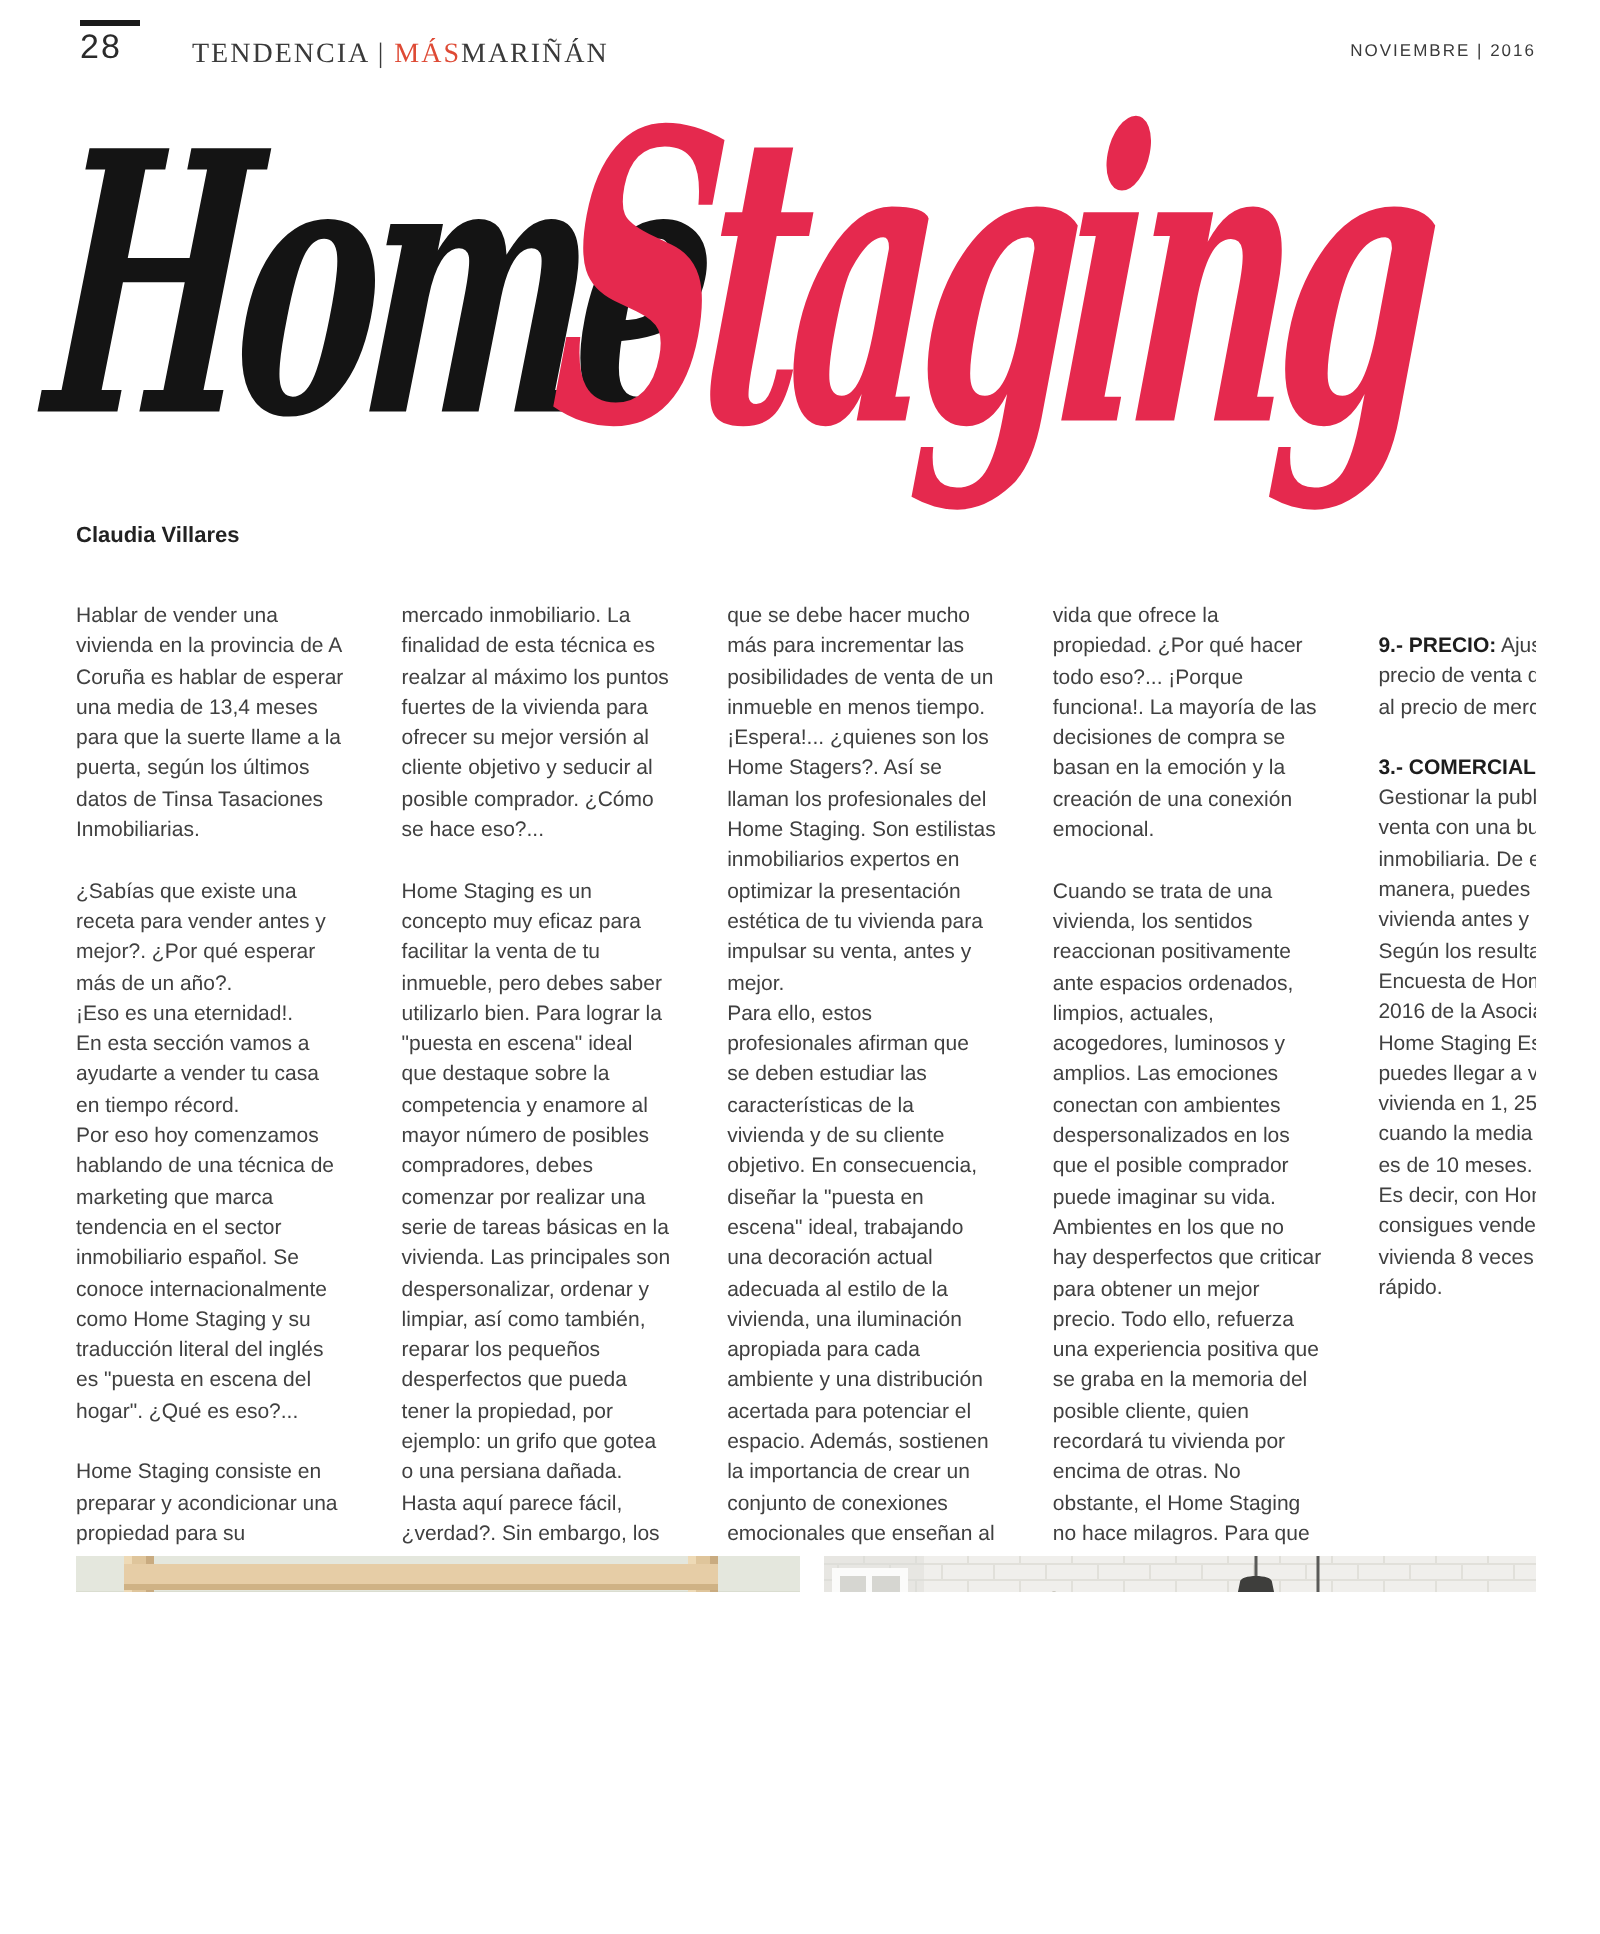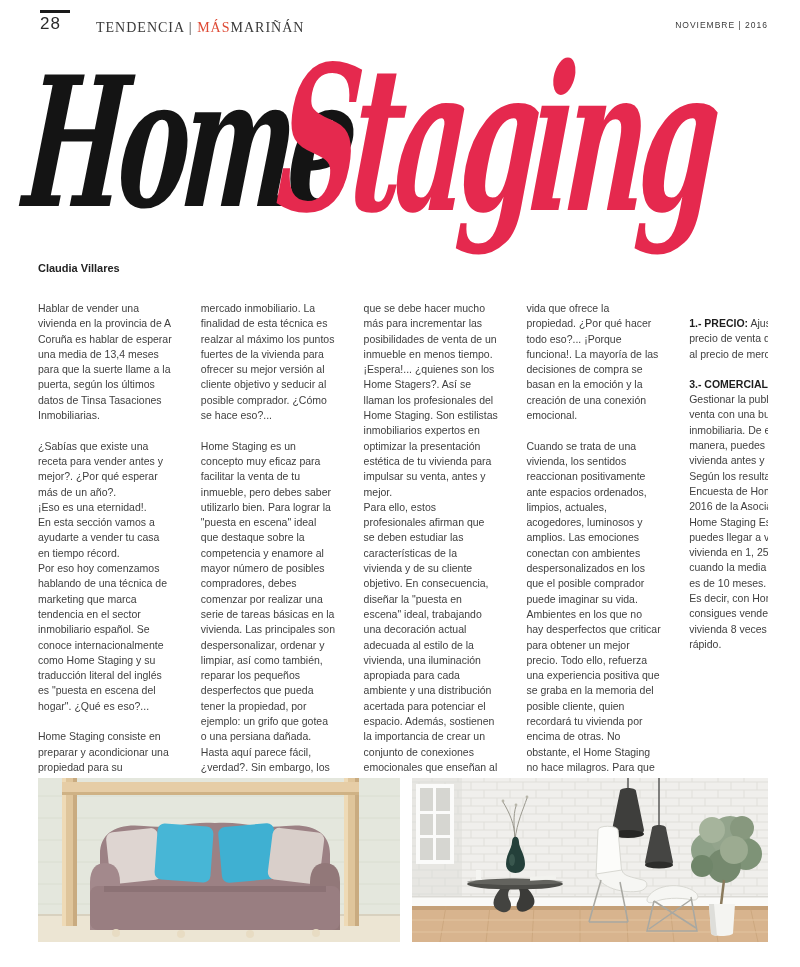--- a/index.html
+++ b/index.html
@@ -1,17 +1,17 @@
 <!DOCTYPE html>
 <html><head>
 <meta charset="utf-8">
 <style>
   html,body{margin:0;padding:0;background:#ffffff;}
   .page{
-    position:relative;width:800px;height:967px;background:#ffffff;overflow:hidden;
+    position:relative;width:800px;height:796px;background:#ffffff;overflow:hidden;
     font-family:"Liberation Sans",sans-serif;color:#3f3f3f;
   }
   
   .mast-bar{position:absolute;left:40px;top:10px;width:30px;height:3px;background:#1a1a1a;}
   .page-num{position:absolute;left:40px;top:14px;font-size:17px;color:#2b2b2b;letter-spacing:1px;}
   .mast-section{position:absolute;left:96px;top:20px;font-size:14px;letter-spacing:1px;color:#3a3a3a;font-family:Liberation Serif, serif;}
   .mast-issue{position:absolute;right:32px;top:20px;font-size:8.5px;letter-spacing:1px;color:#3a3a3a;}
   .brand-accent{color:#de4a35;}
   
   .title-word{position:absolute;font-family:"DejaVu Serif",serif;font-style:italic;font-weight:bold;white-space:nowrap;transform-origin:top left;line-height:1;}
@@ -56,21 +56,21 @@
 Home Staging consiste en preparar y acondicionar una propiedad para su comercialización en el</div>
     <div class="col col-text">mercado inmobiliario. La finalidad de esta técnica es realzar al máximo los puntos fuertes de la vivienda para ofrecer su mejor versión al cliente objetivo y seducir al posible comprador. ¿Cómo se hace eso?...
 
 Home Staging es un concepto muy eficaz para facilitar la venta de tu inmueble, pero debes saber utilizarlo bien. Para lograr la "puesta en escena" ideal que destaque sobre la competencia y enamore al mayor número de posibles compradores, debes comenzar por realizar una serie de tareas básicas en la vivienda. Las principales son despersonalizar, ordenar y limpiar, así como también, reparar los pequeños desperfectos que pueda tener la propiedad, por ejemplo: un grifo que gotea o una persiana dañada. Hasta aquí parece fácil, ¿verdad?. Sin embargo, los Home Stagers aseguran</div>
     <div class="col col-text">que se debe hacer mucho más para incrementar las posibilidades de venta de un inmueble en menos tiempo. ¡Espera!... ¿quienes son los Home Stagers?. Así se llaman los profesionales del Home Staging. Son estilistas inmobiliarios expertos en optimizar la presentación estética de tu vivienda para impulsar su venta, antes y mejor.
 Para ello, estos profesionales afirman que se deben estudiar las características de la vivienda y de su cliente objetivo. En consecuencia, diseñar la "puesta en escena" ideal, trabajando una decoración actual adecuada al estilo de la vivienda, una iluminación apropiada para cada ambiente y una distribución acertada para potenciar el espacio. Además, sostienen la importancia de crear un conjunto de conexiones emocionales que enseñan al cliente objetivo el estilo de</div>
     <div class="col col-text">vida que ofrece la propiedad. ¿Por qué hacer todo eso?... ¡Porque funciona!. La mayoría de las decisiones de compra se basan en la emoción y la creación de una conexión emocional.
 
 Cuando se trata de una vivienda, los sentidos reaccionan positivamente ante espacios ordenados, limpios, actuales, acogedores, luminosos y amplios. Las emociones conectan con ambientes despersonalizados en los que el posible comprador puede imaginar su vida. Ambientes en los que no hay desperfectos que criticar para obtener un mejor precio. Todo ello, refuerza una experiencia positiva que se graba en la memoria del posible cliente, quien recordará tu vivienda por encima de otras. No obstante, el Home Staging no hace milagros. Para que esta técnica de marketing</div>
     <div class="col">
-      <div class="recipe-item"><span class="recipe-label">1.- PRECIO:</span> <span class="recipe-text">Ajustar el precio de venta del inmueble al precio de mercado.</span></div>
+      <div class="recipe-item"><span class="recipe-label">9.- PRECIO:</span> <span class="recipe-text">Ajustar el precio de venta del inmueble al precio de mercado.</span></div>
       <div class="recipe-item"><span class="recipe-label">3.- COMERCIALIZACIÓN:</span> <span class="recipe-text">Gestionar la publicidad y la venta con una buena inmobiliaria. De esta manera, puedes vender tu vivienda antes y mejor. Según los resultados de la II Encuesta de Home Staging 2016 de la Asociación de Home Staging España, puedes llegar a vender tu vivienda en 1, 25 meses, cuando la media de España es de 10 meses.
 Es decir, con Home Staging consigues vender una vivienda 8 veces más rápido.</span></div>
     </div>
   </div>
 
   <div class="photos">
 
     <div class="photo">
       <svg width="362" height="164" viewBox="0 0 362 164">
         <rect width="362" height="164" fill="#e4e7dd"></rect>

